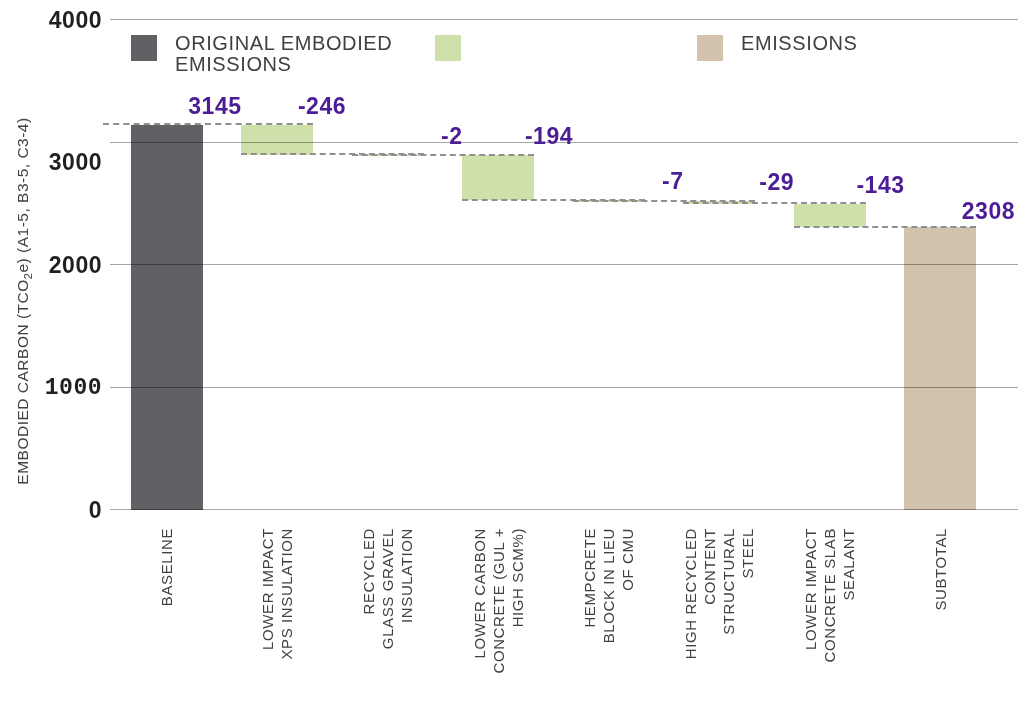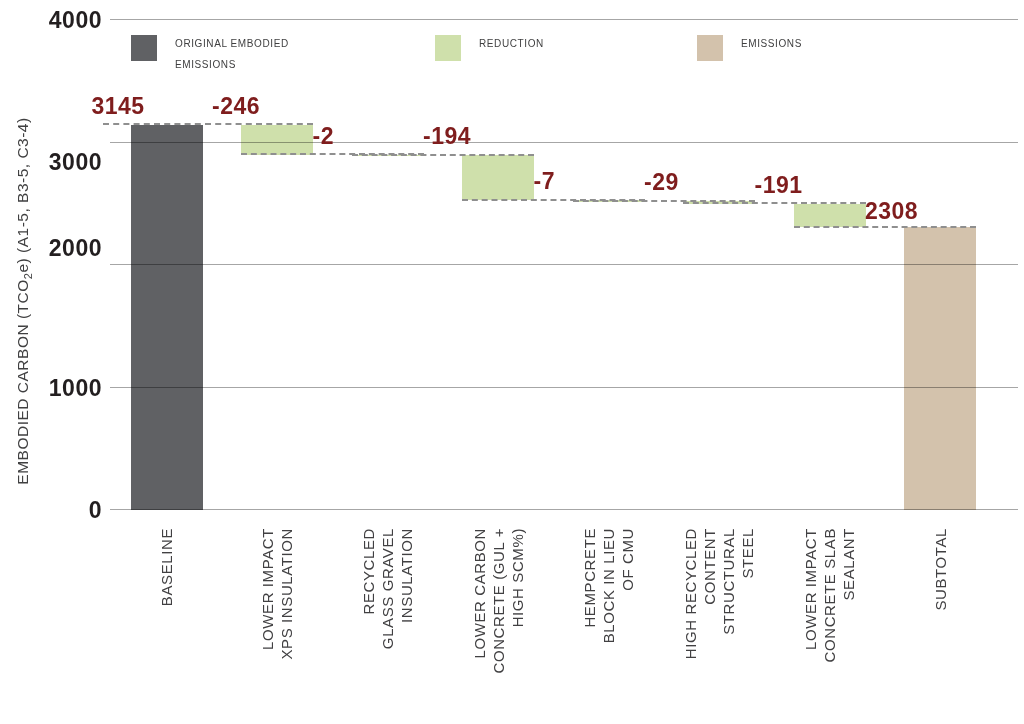--- a/index.html
+++ b/index.html
@@ -8,32 +8,32 @@
     font-family:"Liberation Sans","DejaVu Sans",sans-serif;
   }
   .gridline{position:absolute;height:0;border-top:1.5px solid rgba(0,0,0,0.35);z-index:3;}
   .ytick{
     position:absolute;width:92px;text-align:right;font-size:23px;font-weight:bold;
     color:#231f20;letter-spacing:0.5px;line-height:24px;z-index:4;
   }
   .bar{position:absolute;z-index:1;}
   .dash{position:absolute;height:0;border-top:2px dashed #8f8f8f;z-index:2;}
   .vlabel{
-    position:absolute;width:150px;text-align:left;font-size:23px;font-weight:bold;
-    color:#7f1d1d;letter-spacing:0.5px;line-height:28px;z-index:5;
+    position:absolute;width:150px;text-align:right;font-size:23px;font-weight:bold;
+    color:#4c1d95;letter-spacing:0.5px;line-height:28px;z-index:5;
   }
   .xlabel{
     position:absolute;width:300px;transform:rotate(-90deg);transform-origin:0 0;
     text-align:right;font-size:15px;line-height:19px;color:#414042;
     letter-spacing:0.6px;z-index:4;white-space:nowrap;
   }
   .legend-item{position:absolute;z-index:6;}
   .legend-swatch{position:absolute;width:26px;height:26px;}
   .legend-text{
-    position:absolute;left:44px;top:-2px;font-size:10px;line-height:21px;
+    position:absolute;left:44px;top:-2px;font-size:20px;line-height:21px;
     color:#404041;letter-spacing:0.6px;white-space:nowrap;
   }
   .y-title{
     position:absolute;left:14px;top:517px;transform:rotate(-90deg);transform-origin:0 0;
     white-space:nowrap;font-size:15.5px;color:#404041;letter-spacing:0.5px;z-index:4;
     width:432px;text-align:center;
   }
   .y-title sub{font-size:11px;}
 </style>
 </head>
@@ -43,22 +43,22 @@
   <div class="y-title"><span>EMBODIED CARBON (TCO</span><sub>2</sub><span>e) (A1-5, B3-5, C3-4)</span></div>
   <div id="gridlines">
       <div class="gridline" style="left: 110px; width: 908px; top: 509px;"></div>
       <div class="gridline" style="left: 110px; width: 908px; top: 386.5px;"></div>
       <div class="gridline" style="left: 110px; width: 908px; top: 264px;"></div>
       <div class="gridline" style="left: 110px; width: 908px; top: 141.5px;"></div>
       <div class="gridline" style="left: 110px; width: 908px; top: 19px;"></div>
     </div>
   <div id="yticks">
       <div class="ytick" style="left: 10px; top: 498px;">0</div>
-      <div class="ytick" style="left: 10px; top: 375.5px;">1000</div>
-      <div class="ytick" style="left: 10px; top: 236px; text-align: right;">2000</div>
+      <div class="ytick" style="left: 10px; top: 375.5px; font-family: Liberation Mono, monospace;">1000</div>
+      <div class="ytick" style="left: 10px; top: 253px; text-align: right;">2000</div>
       <div class="ytick" style="left: 10px; top: 130.5px; margin-top: 19px;">3000</div>
       <div class="ytick" style="left: 10px; top: 8px;">4000</div>
     </div>
   <div id="bars">
       <div class="bar" style="left: 130.5px; top: 124.738px; width: 72px; height: 385.262px; background: rgb(96, 97, 100);"></div>
       <div class="bar" style="left: 241px; top: 124.738px; width: 72px; height: 30.135px; background: rgb(207, 224, 171);"></div>
       <div class="bar" style="left: 351.5px; top: 154.873px; width: 72px; height: 1.2px; background: rgb(207, 224, 171);"></div>
       <div class="bar" style="left: 462px; top: 155.118px; width: 72px; height: 45.2025px; background: rgb(207, 224, 171);"></div>
       <div class="bar" style="left: 572.5px; top: 200.32px; width: 72px; height: 1.2px; background: rgb(207, 224, 171);"></div>
       <div class="bar" style="left: 683px; top: 201.178px; width: 72px; height: 2.695px; background: rgb(207, 224, 171);"></div>
@@ -69,26 +69,26 @@
       <div class="dash" style="left: 103px; width: 210px; top: 123.238px;"></div>
       <div class="dash" style="left: 241px; width: 182.5px; top: 153.373px;"></div>
       <div class="dash" style="left: 351.5px; width: 182.5px; top: 153.618px;"></div>
       <div class="dash" style="left: 462px; width: 182.5px; top: 198.82px;"></div>
       <div class="dash" style="left: 572.5px; width: 182.5px; top: 199.678px;"></div>
       <div class="dash" style="left: 683px; width: 182.5px; top: 202.373px;"></div>
       <div class="dash" style="left: 793.5px; width: 182.5px; top: 225.77px;"></div>
     </div>
   <div id="vlabels">
       <div class="vlabel" style="left: 91.5px; top: 91.7375px;">3145</div>
-      <div class="vlabel" style="left: 212px; top: 91.7375px;">-246</div>
+      <div class="vlabel" style="left: 196px; top: 91.7375px;">-246</div>
       <div class="vlabel" style="left: 312.5px; top: 121.873px;">-2</div>
       <div class="vlabel" style="left: 423px; top: 122.118px;">-194</div>
       <div class="vlabel" style="left: 533.5px; top: 167.32px;">-7</div>
       <div class="vlabel" style="left: 644px; top: 168.178px;">-29</div>
-      <div class="vlabel" style="left: 754.5px; top: 170.873px;">-191</div>
+      <div class="vlabel" style="left: 754.5px; top: 170.873px;">-143</div>
       <div class="vlabel" style="left: 865px; top: 197px;">2308</div>
     </div>
   <div id="xlabels">
       <div class="xlabel" style="left: 157px; top: 828px;">
         <div>BASELINE</div>
       </div>
       <div class="xlabel" style="left: 258px; top: 828px;">
         <div>LOWER IMPACT</div>
         <div>XPS INSULATION</div>
       </div>
@@ -126,21 +126,20 @@
       <div class="legend-item" style="left: 131px; top: 35px;">
         <div class="legend-swatch" style="background: rgb(96, 97, 100);"></div>
         <div class="legend-text">
           <div>ORIGINAL EMBODIED</div>
           <div>EMISSIONS</div>
         </div>
       </div>
       <div class="legend-item" style="left: 435px; top: 35px;">
         <div class="legend-swatch" style="background: rgb(207, 224, 171);"></div>
         <div class="legend-text">
-          <div>REDUCTION</div>
         </div>
       </div>
       <div class="legend-item" style="left: 697px; top: 35px;">
         <div class="legend-swatch" style="background: rgb(211, 194, 172);"></div>
         <div class="legend-text">
           <div>EMISSIONS</div>
         </div>
       </div>
     </div>
 </div>

